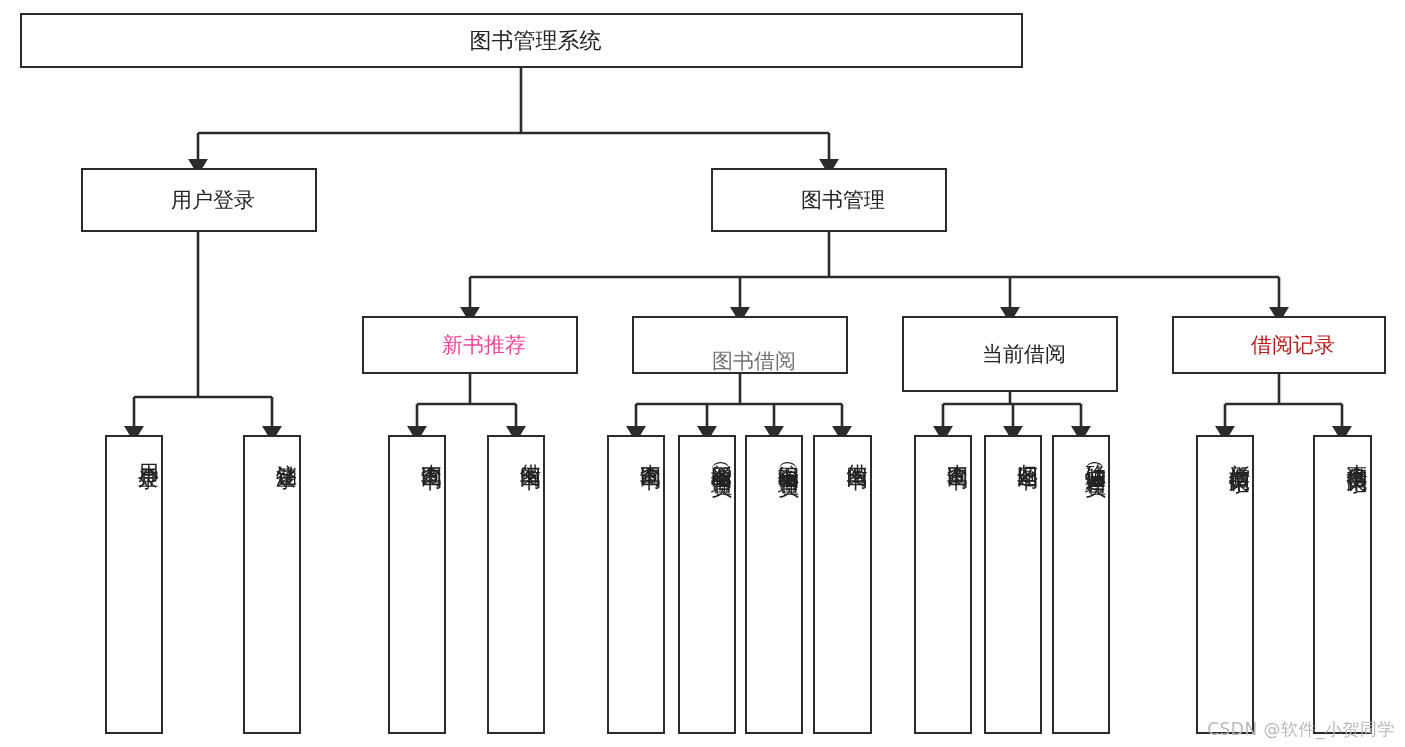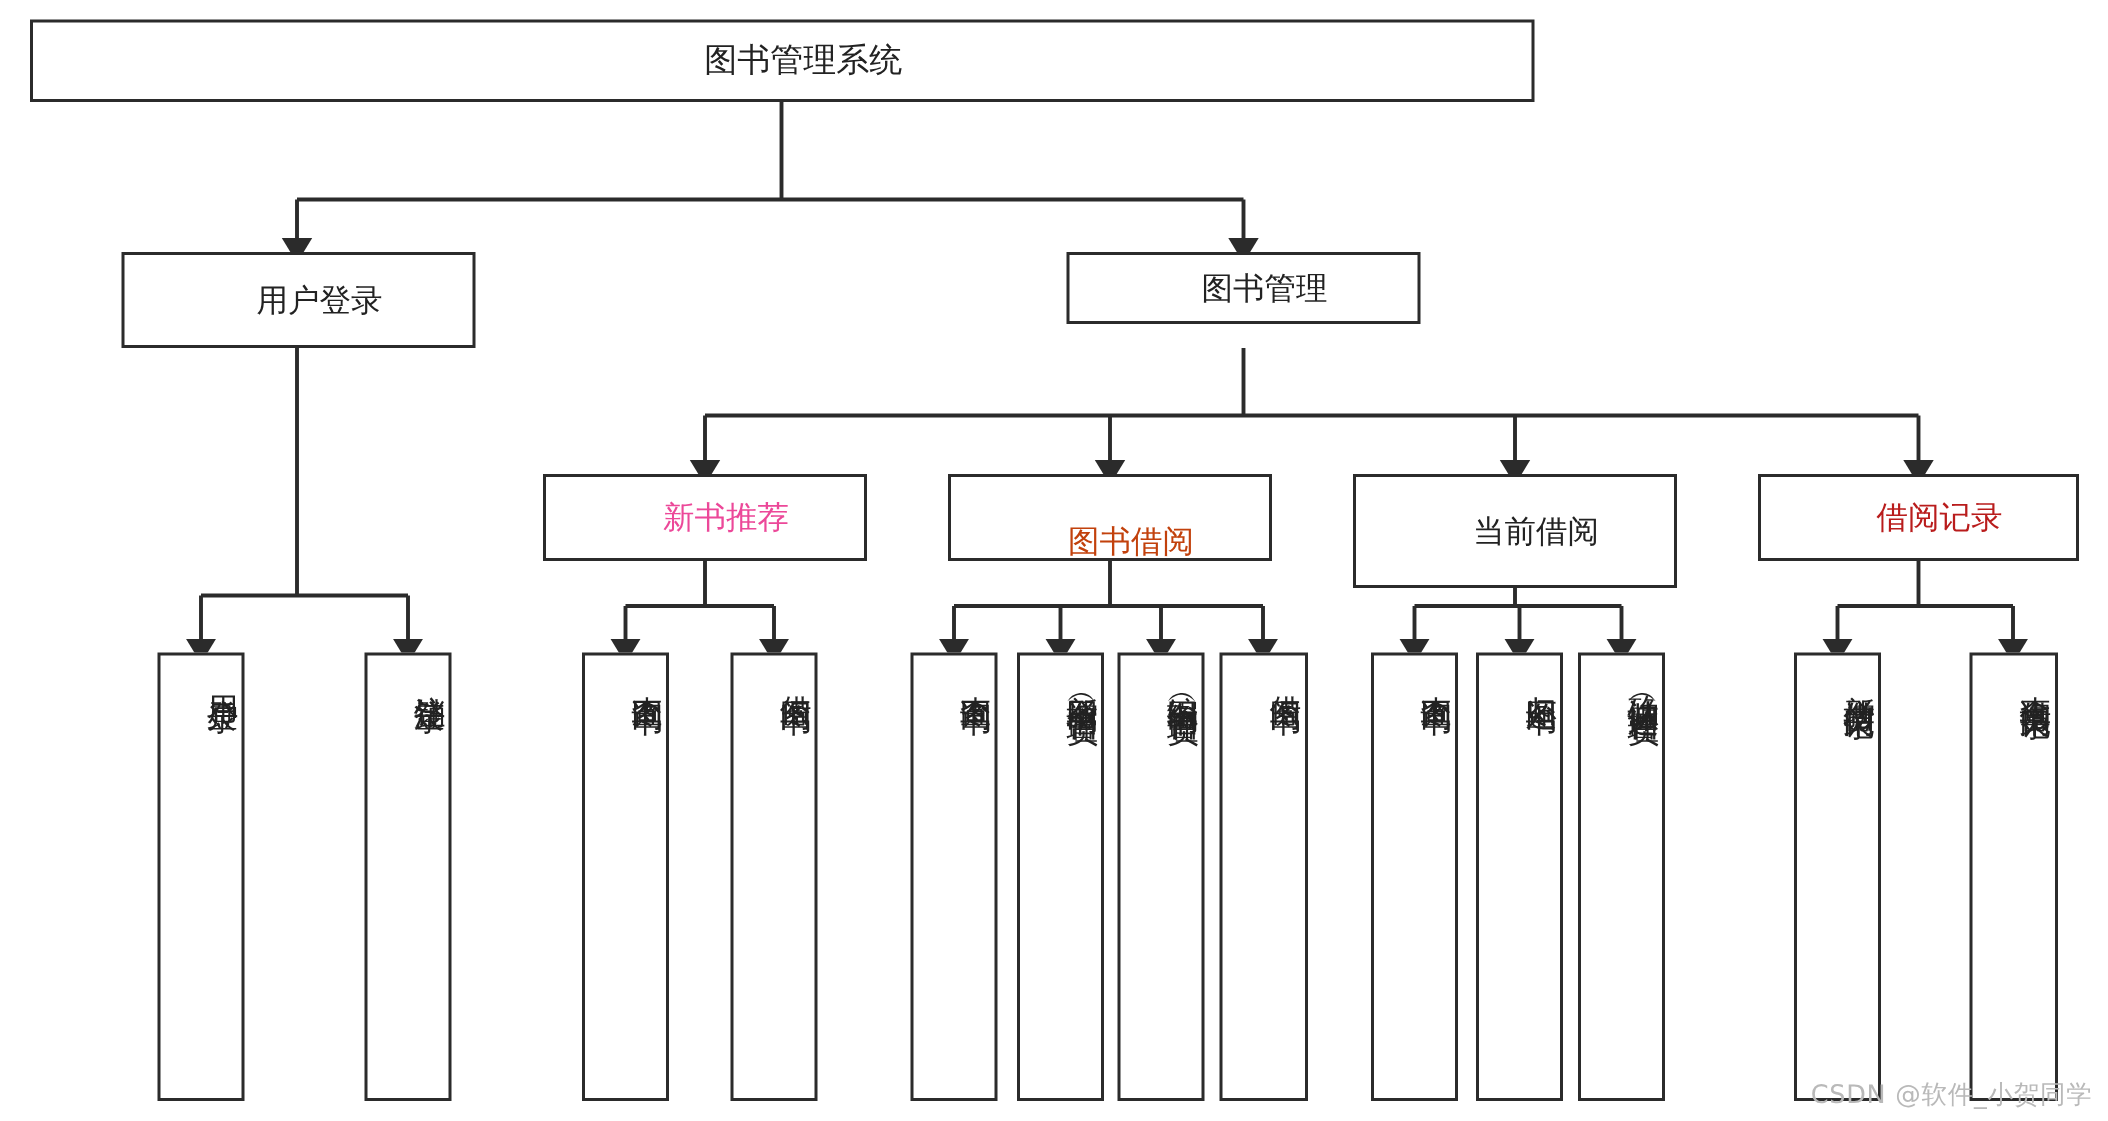--- a/index.html
+++ b/index.html
@@ -122,28 +122,28 @@
       </g>
   </svg>
 
   <div id="nodes-layer">
       <div class="node horizontal root" style="left: 20px; top: 13px; width: 1003px; height: 55px; border-color: rgb(43, 43, 43); background: rgb(255, 255, 255);">
         <span class="label" style="color: rgb(34, 34, 34);">图书管理系统</span>
       </div>
       <div class="node horizontal" style="left: 81px; top: 168px; width: 236px; height: 64px; border-color: rgb(43, 43, 43); background: rgb(255, 255, 255);">
         <span class="label" style="color: rgb(34, 34, 34);">用户登录</span>
       </div>
-      <div class="node horizontal" style="left: 711px; top: 168px; width: 236px; height: 48px; border-color: rgb(43, 43, 43); background: rgb(255, 255, 255);">
+      <div class="node horizontal" style="left: 711px; top: 168px; width: 236px; height: 64px; border-color: rgb(43, 43, 43); background: rgb(255, 255, 255);">
         <span class="label" style="color: rgb(34, 34, 34);">图书管理</span>
       </div>
       <div class="node horizontal" style="left: 362px; top: 316px; width: 216px; height: 58px; border-color: rgb(43, 43, 43); background: rgb(255, 255, 255);">
         <span class="label" style="color: #ec4899;">新书推荐</span>
       </div>
       <div class="node horizontal" style="left: 632px; top: 316px; width: 216px; height: 58px; border-color: rgb(43, 43, 43); background: rgb(255, 255, 255);">
-        <span class="label" style="color: #c2410c; margin-top: 33px;">图书借阅</span>
+        <span class="label" style="color: #737373; margin-top: 33px;">图书借阅</span>
       </div>
       <div class="node horizontal" style="left: 902px; top: 316px; width: 216px; height: 76px; border-color: rgb(43, 43, 43); background: rgb(255, 255, 255);">
         <span class="label" style="color: rgb(34, 34, 34);">当前借阅</span>
       </div>
       <div class="node horizontal" style="left: 1172px; top: 316px; width: 214px; height: 58px; border-color: rgb(43, 43, 43); background: rgb(255, 255, 255);">
         <span class="label" style="color: #b91c1c;">借阅记录</span>
       </div>
       <div class="node vertical" style="left: 105px; top: 435px; width: 58px; height: 299px; border-color: rgb(43, 43, 43); background: rgb(255, 255, 255);">
         <span class="label" style="color: rgb(34, 34, 34);">用户登录</span>
       </div>

